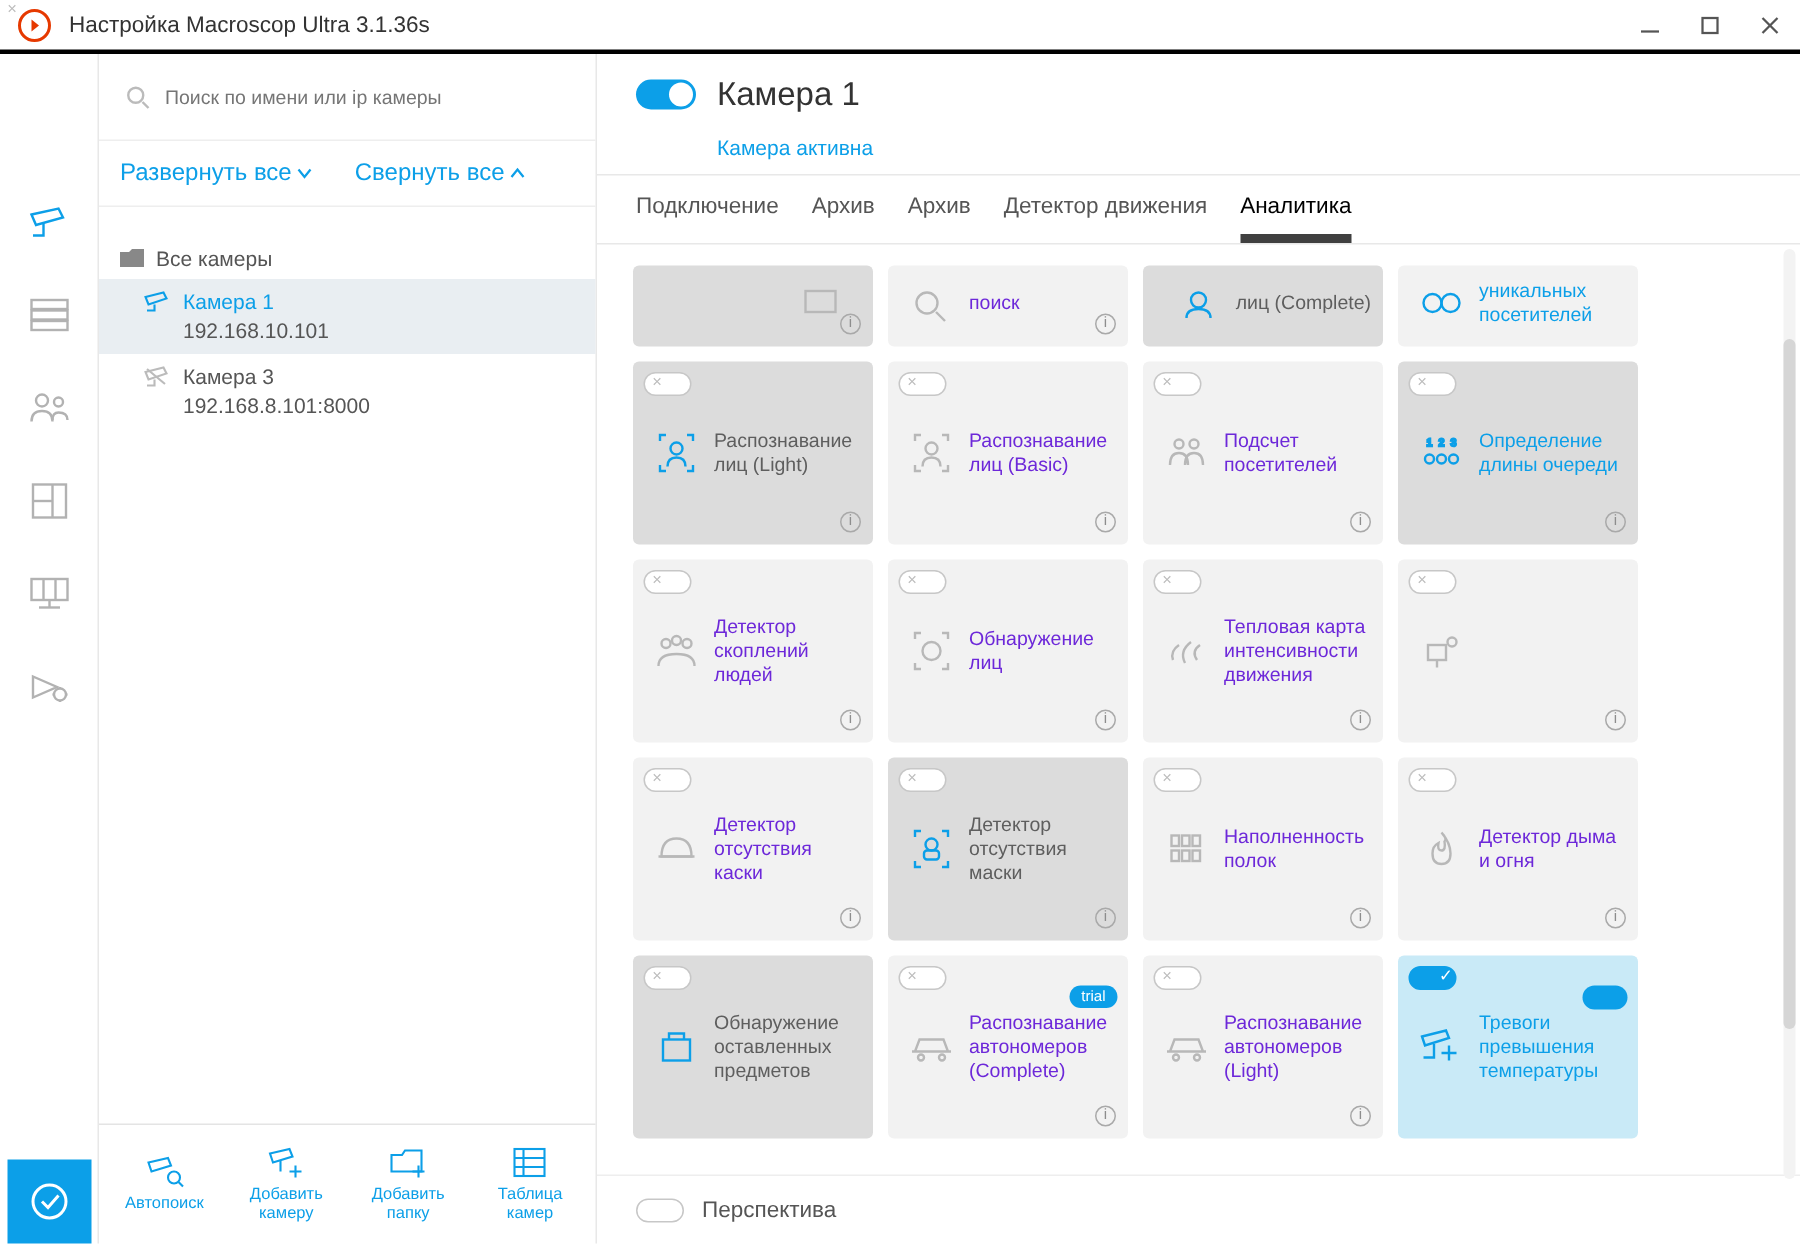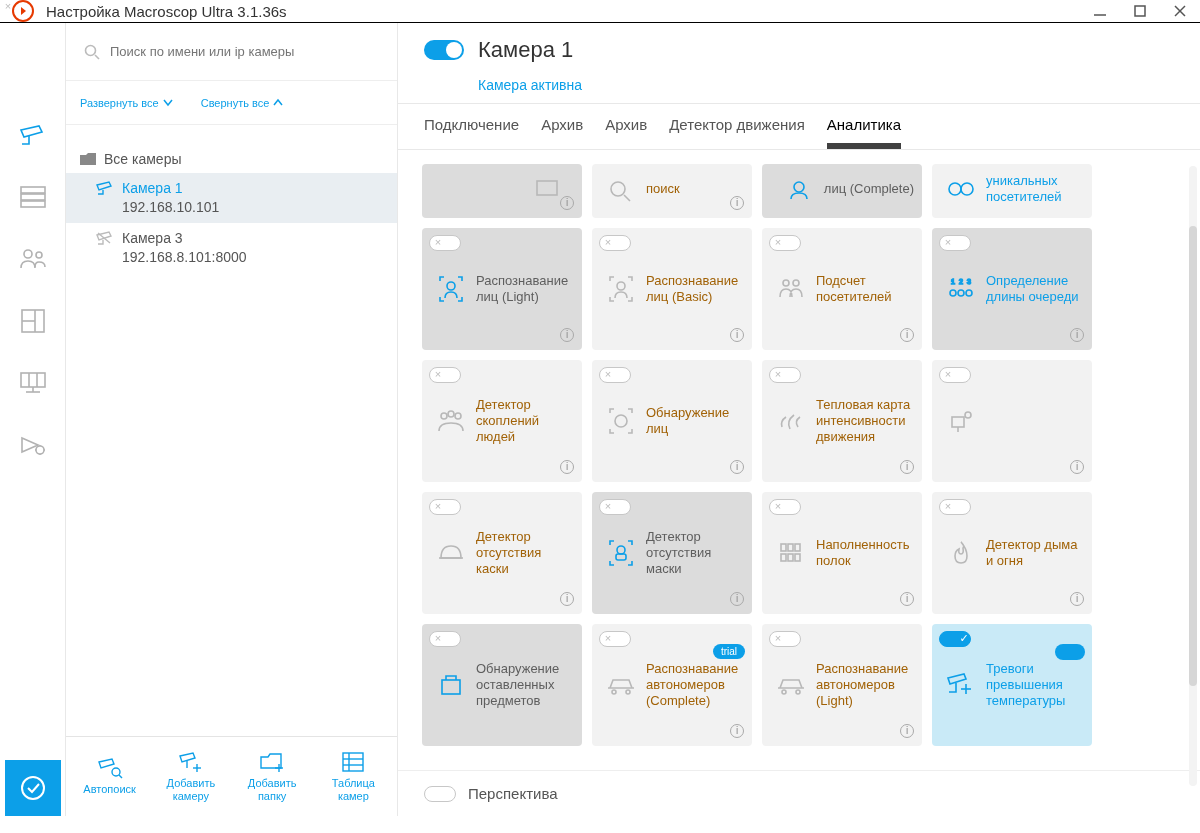--- a/index.html
+++ b/index.html
@@ -1,32 +1,32 @@
 <!DOCTYPE html>
 <html><head>
 <meta charset="utf-8">
 <style>
   *{box-sizing:border-box;margin:0;padding:0;font-family:"Segoe UI",Arial,sans-serif;}
   body{background:#fff;width:1200px;height:833px;overflow:hidden;position:relative;color:#333;}
-  .titlebar{height:23px;border-bottom:1px solid #000000;display:flex;align-items:center;padding:0 12px;}
+  .titlebar{height:36px;border-bottom:3px solid #000000;display:flex;align-items:center;padding:0 12px;}
   .appicon{width:22px;height:22px;border:2px solid #e63900;border-radius:50%;display:flex;align-items:center;justify-content:center;margin-right:12px;}
   .appicon svg{width:10px;height:10px;}
   .apptitle{font-size:15px;color:#333;}
   .winbtns{margin-left:auto;display:flex;gap:24px;color:#555;}
   .winbtn{width:16px;height:16px;display:flex;align-items:center;justify-content:center;}
   .layout{display:flex;height:calc(100% - 40px);}
   .rail{width:66px;border-right:1px solid #e8e8e8;display:flex;flex-direction:column;align-items:center;padding-top:98px;gap:34px;}
   .rail .icn{width:28px;height:28px;color:#b2b2b2;display:flex;align-items:center;justify-content:center;}
   .rail .icn.active{color:#0c9fe8;}
   .rail .apply{margin-top:auto;width:56px;height:56px;background:#0c9fe8;color:#fff;display:flex;align-items:center;justify-content:center;}
   .sidebar{width:332px;border-right:1px solid #e8e8e8;display:flex;flex-direction:column;}
   .search{height:58px;display:flex;align-items:center;padding:0 18px;gap:10px;border-bottom:1px solid #eee;}
   .search svg{color:#bbb;}
   .search input{border:none;outline:none;font-size:13px;color:#777;flex:1;}
-  .treeops{height:44px;border-bottom:1px solid #eee;display:flex;align-items:center;gap:28px;padding:0 14px;font-size:11px;color:#0c9fe8;}
+  .treeops{height:44px;border-bottom:1px solid #eee;display:flex;align-items:center;gap:28px;padding:0 14px;font-size:16px;color:#0c9fe8;}
   .treeops span{display:flex;align-items:center;gap:4px;cursor:pointer;}
   .tree{padding:8px 0;flex:1;font-size:14px;}
   .troot{display:flex;align-items:center;gap:8px;padding:6px 14px;color:#555;margin-top:12px;}
   .titem{padding:6px 14px 6px 30px;display:flex;align-items:flex-start;gap:8px;}
   .titem.sel{background:#e9eef2;}
   .titem .lbl{color:#555;line-height:1.35;}
   .titem.sel .lbl b{color:#0c9fe8;font-weight:500;}
   .titem svg{margin-top:2px;flex-shrink:0;}
   .bottombar{border-top:1px solid #e4e4e4;height:80px;display:flex;align-items:center;justify-content:flex-start;gap:6px;padding:0 6px;}
   .bcell{display:flex;flex-direction:column;align-items:center;gap:4px;font-size:11px;color:#0c9fe8;width:78px;text-align:center;line-height:1.15;}
@@ -46,21 +46,21 @@
   .card.on{background:#dcdcdc;align-items:flex-end;}
   .card.highlight{background:#c9eaf7;}
   .card.cut{height:54px;justify-content:flex-start;overflow:hidden;}
   .ctoggle{width:32px;height:16px;border-radius:9px;border:1px solid #c7c7c7;position:absolute;top:7px;left:7px;background:#fff;}
   .ctoggle::after{content:"×";position:absolute;width:14px;height:14px;color:#bdbdbd;font-size:11px;text-align:center;line-height:13px;left:1px;top:0;}
   .ctoggle.on{background:#0c9fe8;border-color:#0c9fe8;}
   .ctoggle.on::after{content:"✓";color:#fff;left:17px;}
   .cinfo{position:absolute;right:8px;bottom:8px;width:14px;height:14px;border:1px solid #a9a9a9;border-radius:50%;font-size:10px;line-height:12px;text-align:center;color:#8d8d8d;}
   .cbody{display:flex;align-items:center;gap:8px;padding-left:4px;}
   .cicn{width:34px;height:34px;flex-shrink:0;display:flex;align-items:center;justify-content:center;}
-  .ctxt{font-size:13px;line-height:1.25;color:#a16207;}
+  .ctxt{font-size:13px;line-height:1.25;color:#6d28d9;}
   .card.on .ctxt{color:#5e5e5e;}
   .card.highlight .ctxt{color:#0c9fe8;}
   .gray svg *{stroke:#b8b8b8;}
   .blue svg *{stroke:#0c9fe8;}
   .badge{position:absolute;top:20px;right:7px;background:#0c9fe8;color:#fff;font-size:10px;padding:2px 8px;border-radius:9px;}
   .persp{padding:14px 26px;display:flex;align-items:center;gap:12px;border-top:1px solid #eee;font-size:15px;color:#555;}
   .scrollbar{position:absolute;right:3px;top:166px;width:8px;height:620px;background:#f3f3f3;border-radius:4px;}
   .scrollbar .thumb{width:8px;height:460px;background:#d6d6d6;border-radius:4px;position:absolute;top:60px;}
   svg{overflow:visible;}
 </style>

